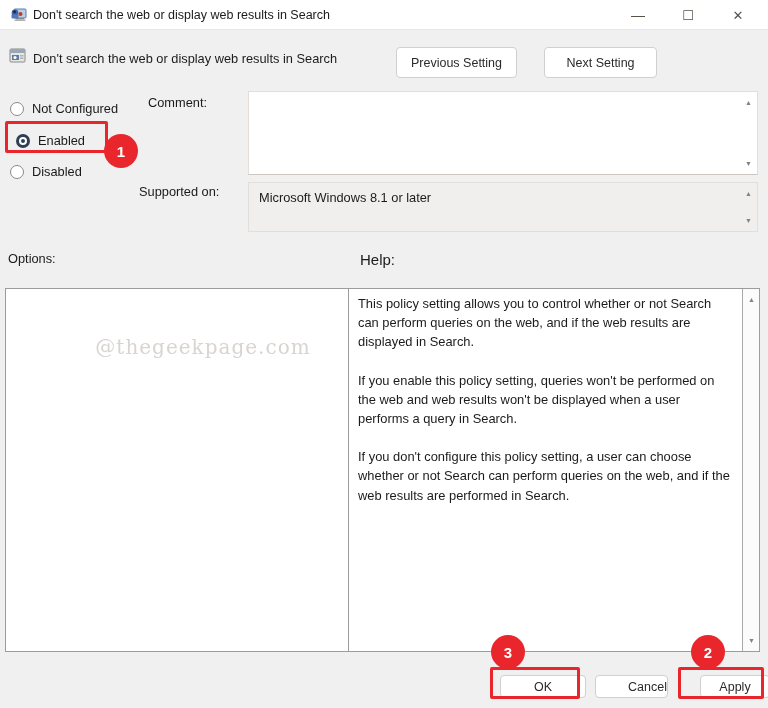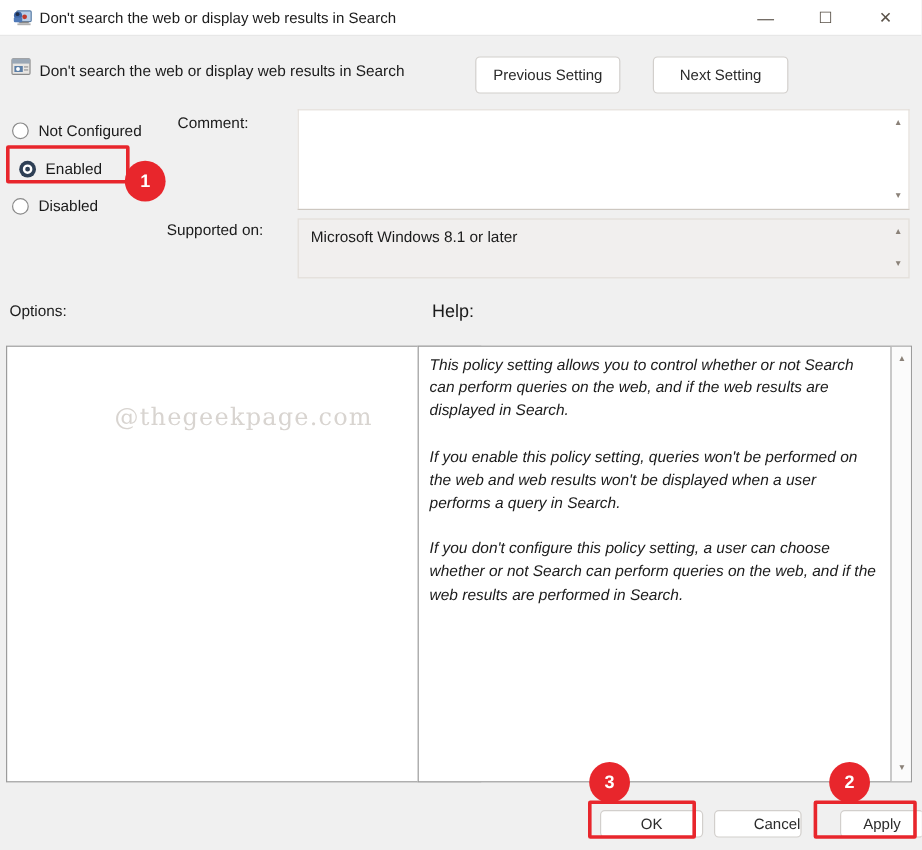--- a/index.html
+++ b/index.html
@@ -90,21 +90,21 @@
     background:#ffffff; border:1px solid #9c9c9c;
     display:flex; justify-content:center;
   }
   .watermark {
     margin-top:46px; font-size:20px; color:#d8d4d0;
     font-family:"DejaVu Serif","Liberation Serif",serif;
     letter-spacing:1px;
   }
   .help-panel {
     left:348px; top:288px; width:412px; height:364px;
-    background:#ffffff; border:1px solid #9c9c9c;font-style:italic;
+    background:#ffffff; border:1px solid #9c9c9c;
   }
   .help-text {
     position:absolute; left:0; top:0; right:17px; bottom:0;
     padding:5px 8px 5px 9px; overflow:hidden;
     font-size:12.9px; line-height:19.2px; color:#1b1b1b;
   }
   .help-text p { margin-bottom:19px; }
   .help-scrollbar {
     position:absolute; top:0; right:0; width:17px; bottom:0;
     background:#fbfbfb; border-left:1px solid #a8a8a8;

